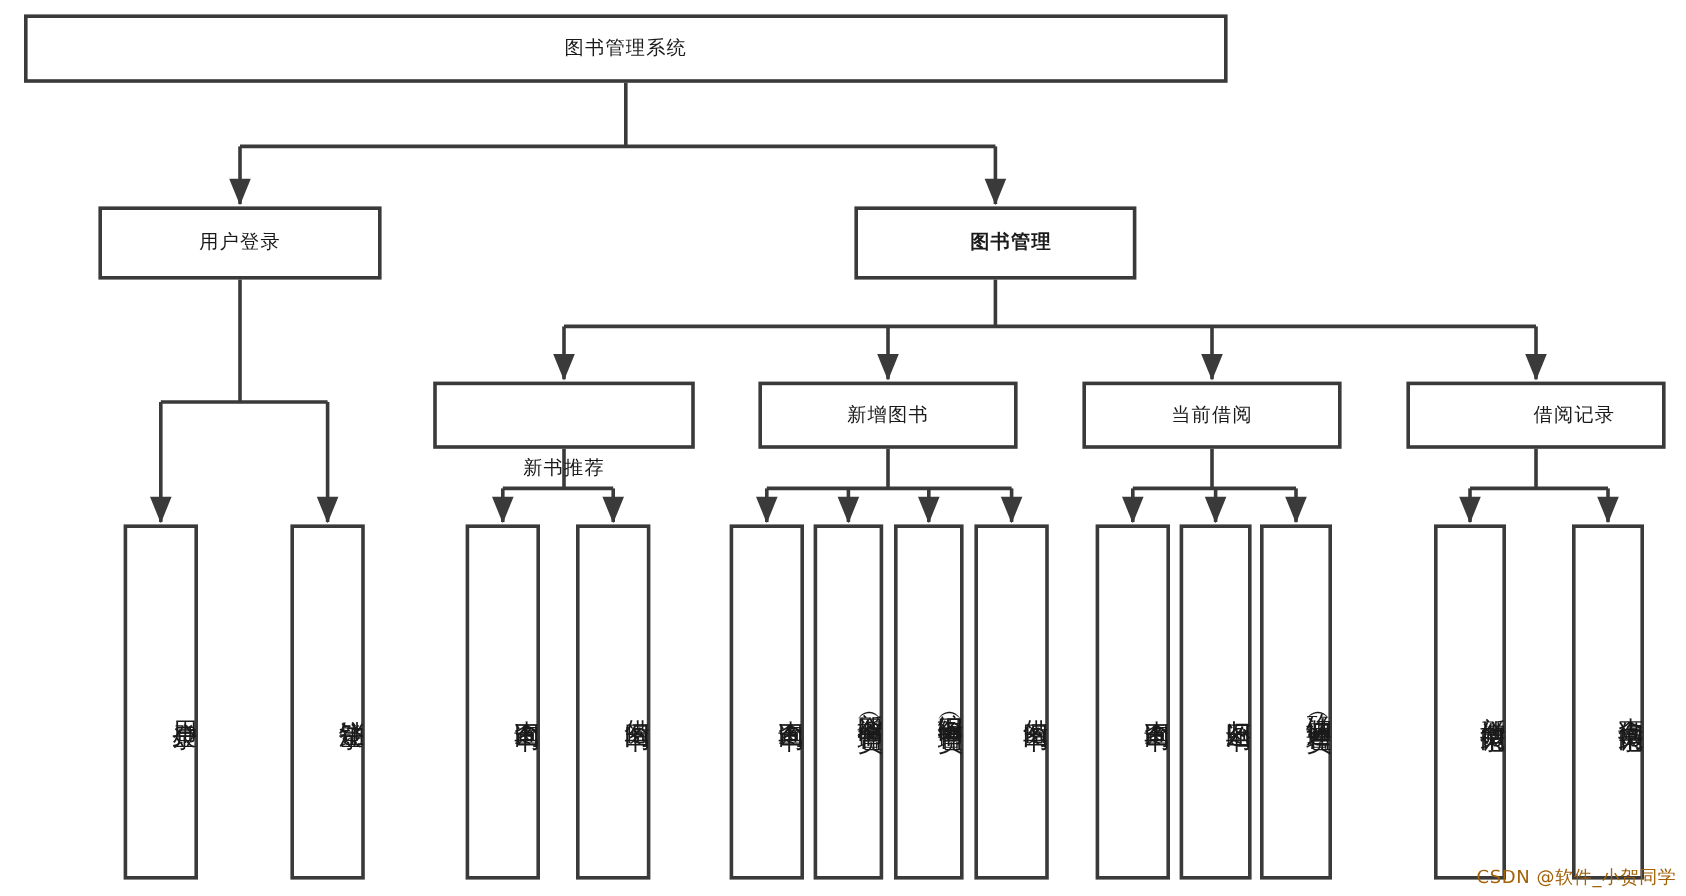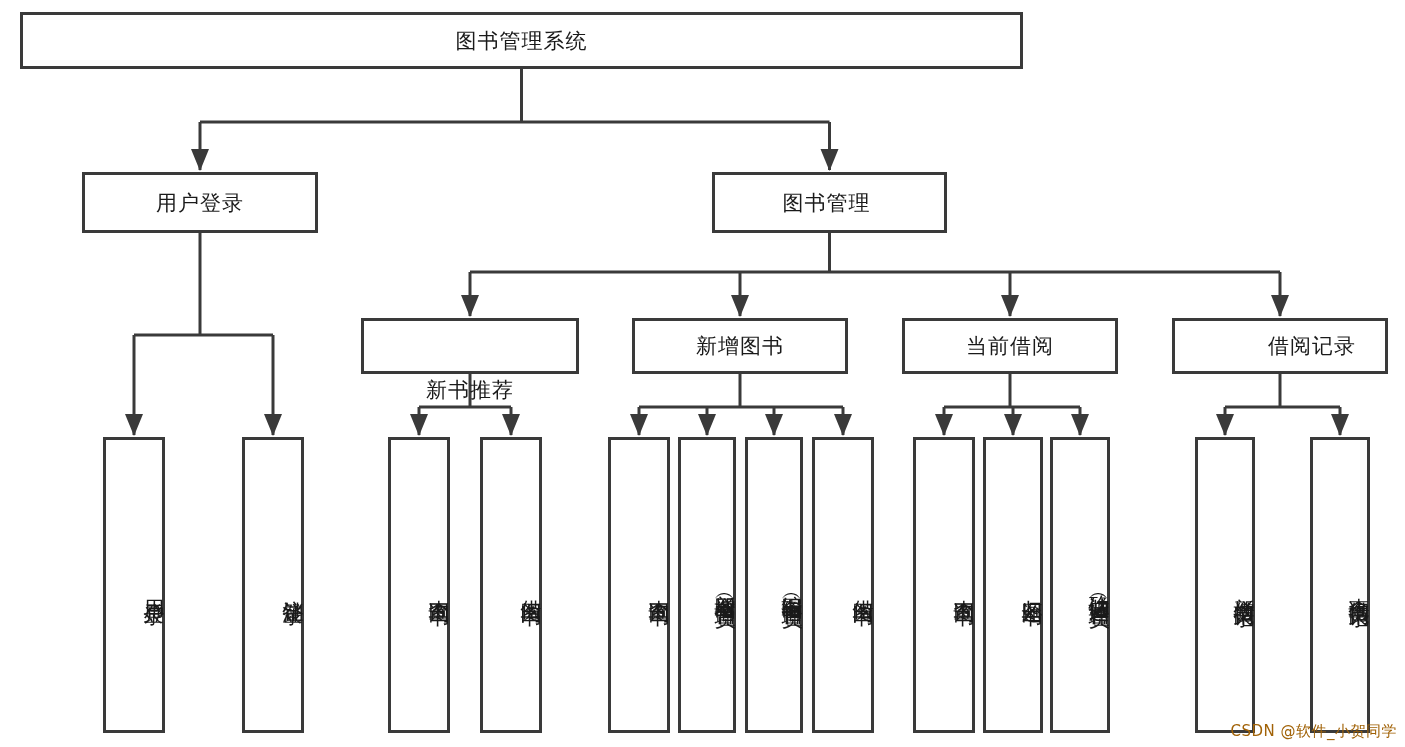--- a/index.html
+++ b/index.html
@@ -57,21 +57,21 @@
     letter-spacing: 2px;
     white-space: nowrap;
     pointer-events: none;
   }
   .horizontal-text-holder {
     position: absolute;
     display: flex;
     align-items: center;
     justify-content: center;
     font-family: "DejaVu Sans", "Liberation Sans", sans-serif;
-    font-size: 21px;
+    font-size: 16px;
     color: #1a1a1a;
     letter-spacing: 1px;
     white-space: nowrap;
     pointer-events: none;
   }
   #watermark {
     position: absolute;
     right: 8px;
     bottom: 6px;
     font-family: "DejaVu Sans", "Liberation Sans", sans-serif;
@@ -196,21 +196,21 @@
         <rect x="1196.5" y="438.5" width="57" height="293" class="node-box"></rect>
       </g>
       <g>
         <rect x="1311.5" y="438.5" width="57" height="293" class="node-box"></rect>
       </g>
     </svg>
 
   <div id="label-layer">
       <div class="horizontal-text-holder" style="left: 20px; top: 12px; width: 1003px; height: 57px;">图书管理系统</div>
       <div class="horizontal-text-holder" style="left: 82px; top: 172px; width: 236px; height: 61px;">用户登录</div>
-      <div class="horizontal-text-holder" style="left: 696px; top: 172px; width: 261px; height: 61px;">图书管理</div>
+      <div class="horizontal-text-holder" style="left: 712px; top: 172px; width: 261px; height: 61px; font-weight: bold;">图书管理</div>
       <div class="horizontal-text-holder" style="left: 361px; top: 318px; width: 218px; height: 56px; margin-top: 44px;">新书推荐</div>
       <div class="horizontal-text-holder" style="left: 632px; top: 318px; width: 216px; height: 56px;">新增图书</div>
       <div class="horizontal-text-holder" style="left: 902px; top: 318px; width: 216px; height: 56px;">当前借阅</div>
       <div class="horizontal-text-holder" style="left: 1172px; top: 318px; width: 216px; height: 56px; padding-left: 32px;">借阅记录</div>
       <div class="vertical-text-holder" style="left: 103px; top: 447px; width: 62px; height: 280px;">用户登录</div>
       <div class="vertical-text-holder" style="left: 242px; top: 447px; width: 62px; height: 280px;">注销登录</div>
       <div class="vertical-text-holder" style="left: 388px; top: 447px; width: 62px; height: 280px;">查询图书</div>
       <div class="vertical-text-holder" style="left: 480px; top: 447px; width: 62px; height: 280px;">借阅图书</div>
       <div class="vertical-text-holder" style="left: 608px; top: 447px; width: 62px; height: 280px;">查询图书</div>
       <div class="vertical-text-holder" style="left: 678px; top: 447px; width: 58px; height: 280px;">新增图书（管理员）</div>

